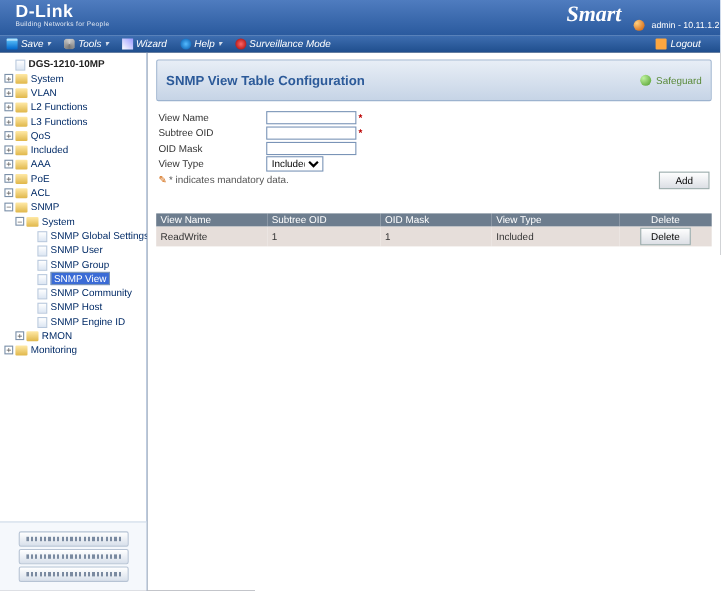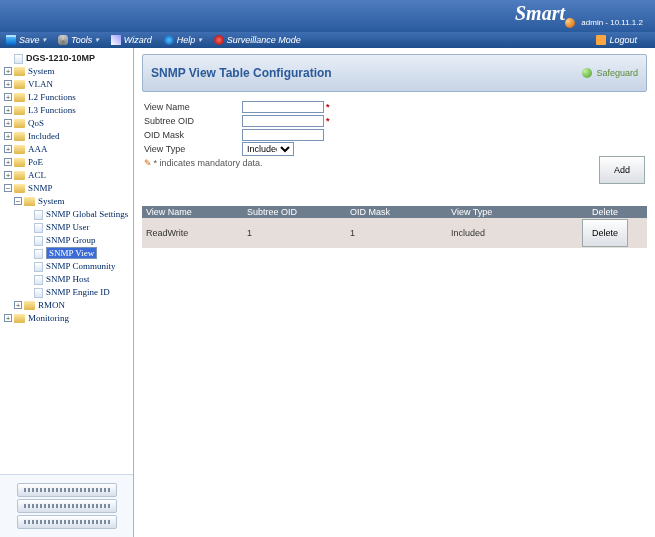--- a/index.html
+++ b/index.html
@@ -5,21 +5,21 @@
   * { box-sizing: border-box; }
   html, body { margin:0; padding:0; font-family: Arial, Helvetica, sans-serif; font-size:10px; }
   body { width:655px; height:537px; background:#fff; overflow:hidden; }
 
   
   .banner { height:32px; background: linear-gradient(#4f7cbf,#2a5a9e); position:relative; color:#fff; }
   .logo { position:absolute; left:14px; top:2px; }
   .logo .big { font-weight:900; font-size:16px; letter-spacing:0.5px; font-family: Arial Black, Arial;}
   .logo .tag { font-size:6px; letter-spacing:0.3px; opacity:0.85;}
   .smart { position:absolute; right:90px; top:0; font-style:italic; font-weight:bold; font-size:20px; font-family:'Brush Script MT', cursive; transform:translateY(2px);}
-  .userbox { position:absolute; right:12px; top:18px; font-size:8px; }
+  .userbox { position:absolute; right:1px; top:18px; font-size:8px; }
   .userbox .dot { display:inline-block; width:10px; height:10px; border-radius:50%; background: radial-gradient(circle at 30% 30%,#ffd080,#cc5500); vertical-align:middle; margin-right:4px;}
 
   
   .menubar { height:16px; background: linear-gradient(#3f6fb2,#1e4d8c); display:flex; align-items:center; color:#fff; font-size:9px; padding:0 6px; }
   .menubar .item { display:flex; align-items:center; gap:3px; margin-right:12px; cursor:pointer;font-style:italic; }
   .menubar .spacer { flex:1; }
   .menubar .arrow { font-size:7px; opacity:0.8; }
   .icn { display:inline-block; width:10px; height:10px; }
   .icn-disk{ background:linear-gradient(#6cf,#06c); border-radius:1px; box-shadow:inset 0 2px 0 #fff8;}
   .icn-tool{ background:conic-gradient(#ccc,#777,#ccc); clip-path:polygon(20% 0,80% 0,100% 20%,100% 80%,80% 100%,20% 100%,0 80%,0 20%);}
@@ -31,21 +31,21 @@
   
   .wrap { display:flex; height:calc(537px - 48px); background:#0f172a; }
   .sidebar { width:134px; border-right:1px solid #a0b4d0; background:#fff; position:relative; display:flex; flex-direction:column;}
   .tree { padding:4px 2px; font-size:9px; color:#003; overflow:auto; }
   .tree ul { list-style:none; margin:0; padding:0 0 0 10px; }
   .tree li { white-space:nowrap; line-height:13px; }
   .tree .tg { display:inline-block; width:8px; height:8px; border:1px solid #7a8fa8; text-align:center; line-height:7px; font-size:8px; color:#555; margin-right:2px; background:#fff; cursor:pointer;}
   .tree .np { display:inline-block; width:10px;} 
   .tree .fld { display:inline-block; width:11px; height:9px; background:linear-gradient(#ffe9a6,#e0b74a); border-radius:1px; margin-right:3px; vertical-align:middle;}
   .tree .pg  { display:inline-block; width:9px; height:10px; background:linear-gradient(#fff,#dce6f3); border:1px solid #b8c8dd; margin-right:3px; vertical-align:middle;}
-  .tree a { color:#002a66; text-decoration:none; cursor:pointer;font-family:Liberation Serif, serif;}
+  .tree a { color:#002a66; text-decoration:none; cursor:pointer;}
   .tree a.sel { background:#3a6bd6; color:#fff; padding:0 2px;}
   .root { font-weight:bold; color:#222;}
 
   .sidefoot { margin-top:auto; padding:6px; background:#f5f8fc; border-top:1px solid #cdd9e8;}
   .switchimg { width:100px; height:50px; margin:0 auto; position:relative;}
   .rack { position:absolute; left:0; width:100px; height:14px; background:linear-gradient(#fff,#d8e0eb); border:1px solid #b6c3d4; border-radius:2px;}
   .rack::after{content:""; position:absolute; left:6px; right:6px; top:4px; bottom:4px; background:repeating-linear-gradient(90deg,#7a8aa0 0 2px,transparent 2px 4px);}
 
   
   .main { flex:1; padding:6px 8px 8px 8px; background:#fff;}
@@ -56,34 +56,38 @@
   .form { padding:8px 2px 4px 2px; font-size:9px; color:#333; }
   .row { display:flex; align-items:center; height:14px; }
   .row .lbl { width:98px; }
   .tin { width:82px; height:12px; border:1px solid #7a94b7; background:#fff; font-size:9px; padding:0 2px;}
   .star { color:#b00; font-weight:bold; margin-left:2px;}
   .sel { width:52px; height:14px; border:1px solid #7a94b7; background:#fff; font-size:9px; }
   .mand { color:#555; margin-top:2px;}
   .mand .pen{color:#d06000; margin-right:2px;}
   .addrow { display:flex; }
   .addrow .sp{flex:1;}
-  .btn { width:46px; height:28px; font-size:9px; border:1px solid #9aa; background:linear-gradient(#fefefe,#dcdfe5); cursor:pointer; }
+  .btn { width:46px; height:16px; font-size:9px; border:1px solid #9aa; background:linear-gradient(#fefefe,#dcdfe5); cursor:pointer; }
 
   
   .tbl { margin-top:18px; font-size:9px; color:#333; border-collapse:collapse; width:100%;}
   .tbl th { background:#6d7d8e; color:#fff; font-weight:normal; text-align:left; padding:1px 4px; height:12px;}
   .tbl td { background:#e6deda; padding:1px 4px; height:12px;}
   .tbl .del { text-align:center; background:#e6deda;}
   .tbl .del .btn{width:46px;}
   .c-name{width:96px;} .c-oid{width:98px;} .c-mask{width:96px;} .c-type{width:110px;} .c-del{width:80px;}
 </style>
 </head>
 <body>
 
 <div class="banner">
+  <div class="logo">
+    <div class="big">D-Link</div>
+    <div class="tag">Building Networks for People</div>
+  </div>
   <div class="smart">Smart</div>
   <div class="userbox">
     <span class="dot"></span>
     <span>admin - </span><span>10.11.1.2</span>
   </div>
 </div>
 
 <div class="menubar">
   <div class="item">
       <span class="icn icn-disk"></span>

